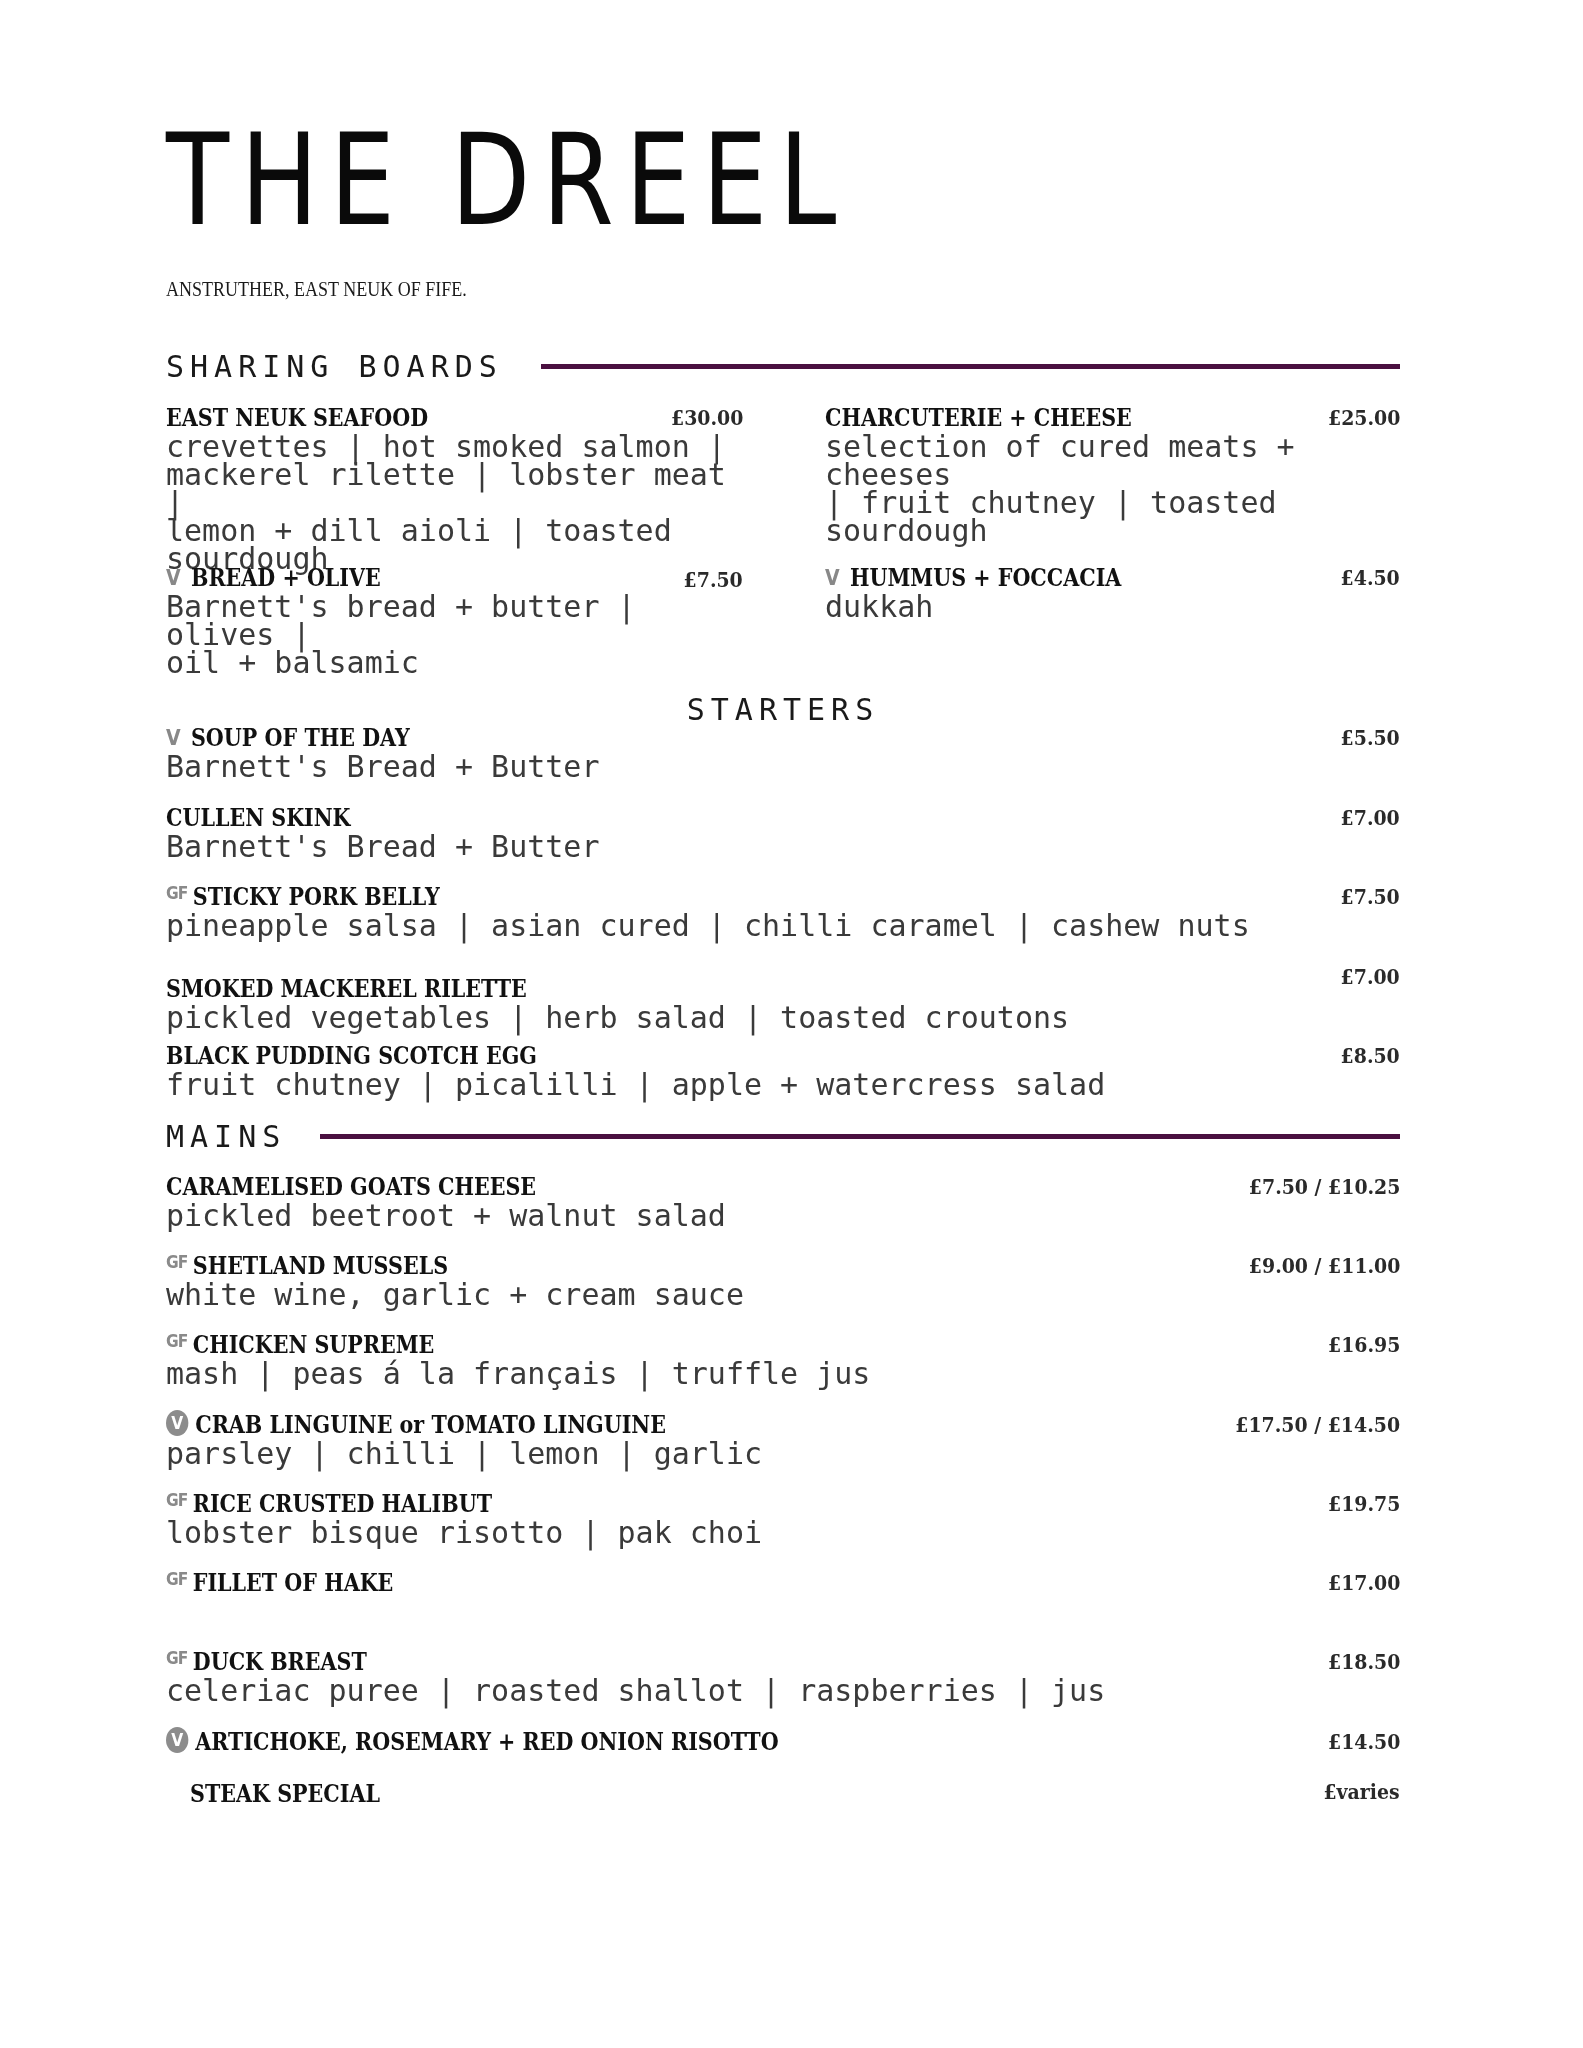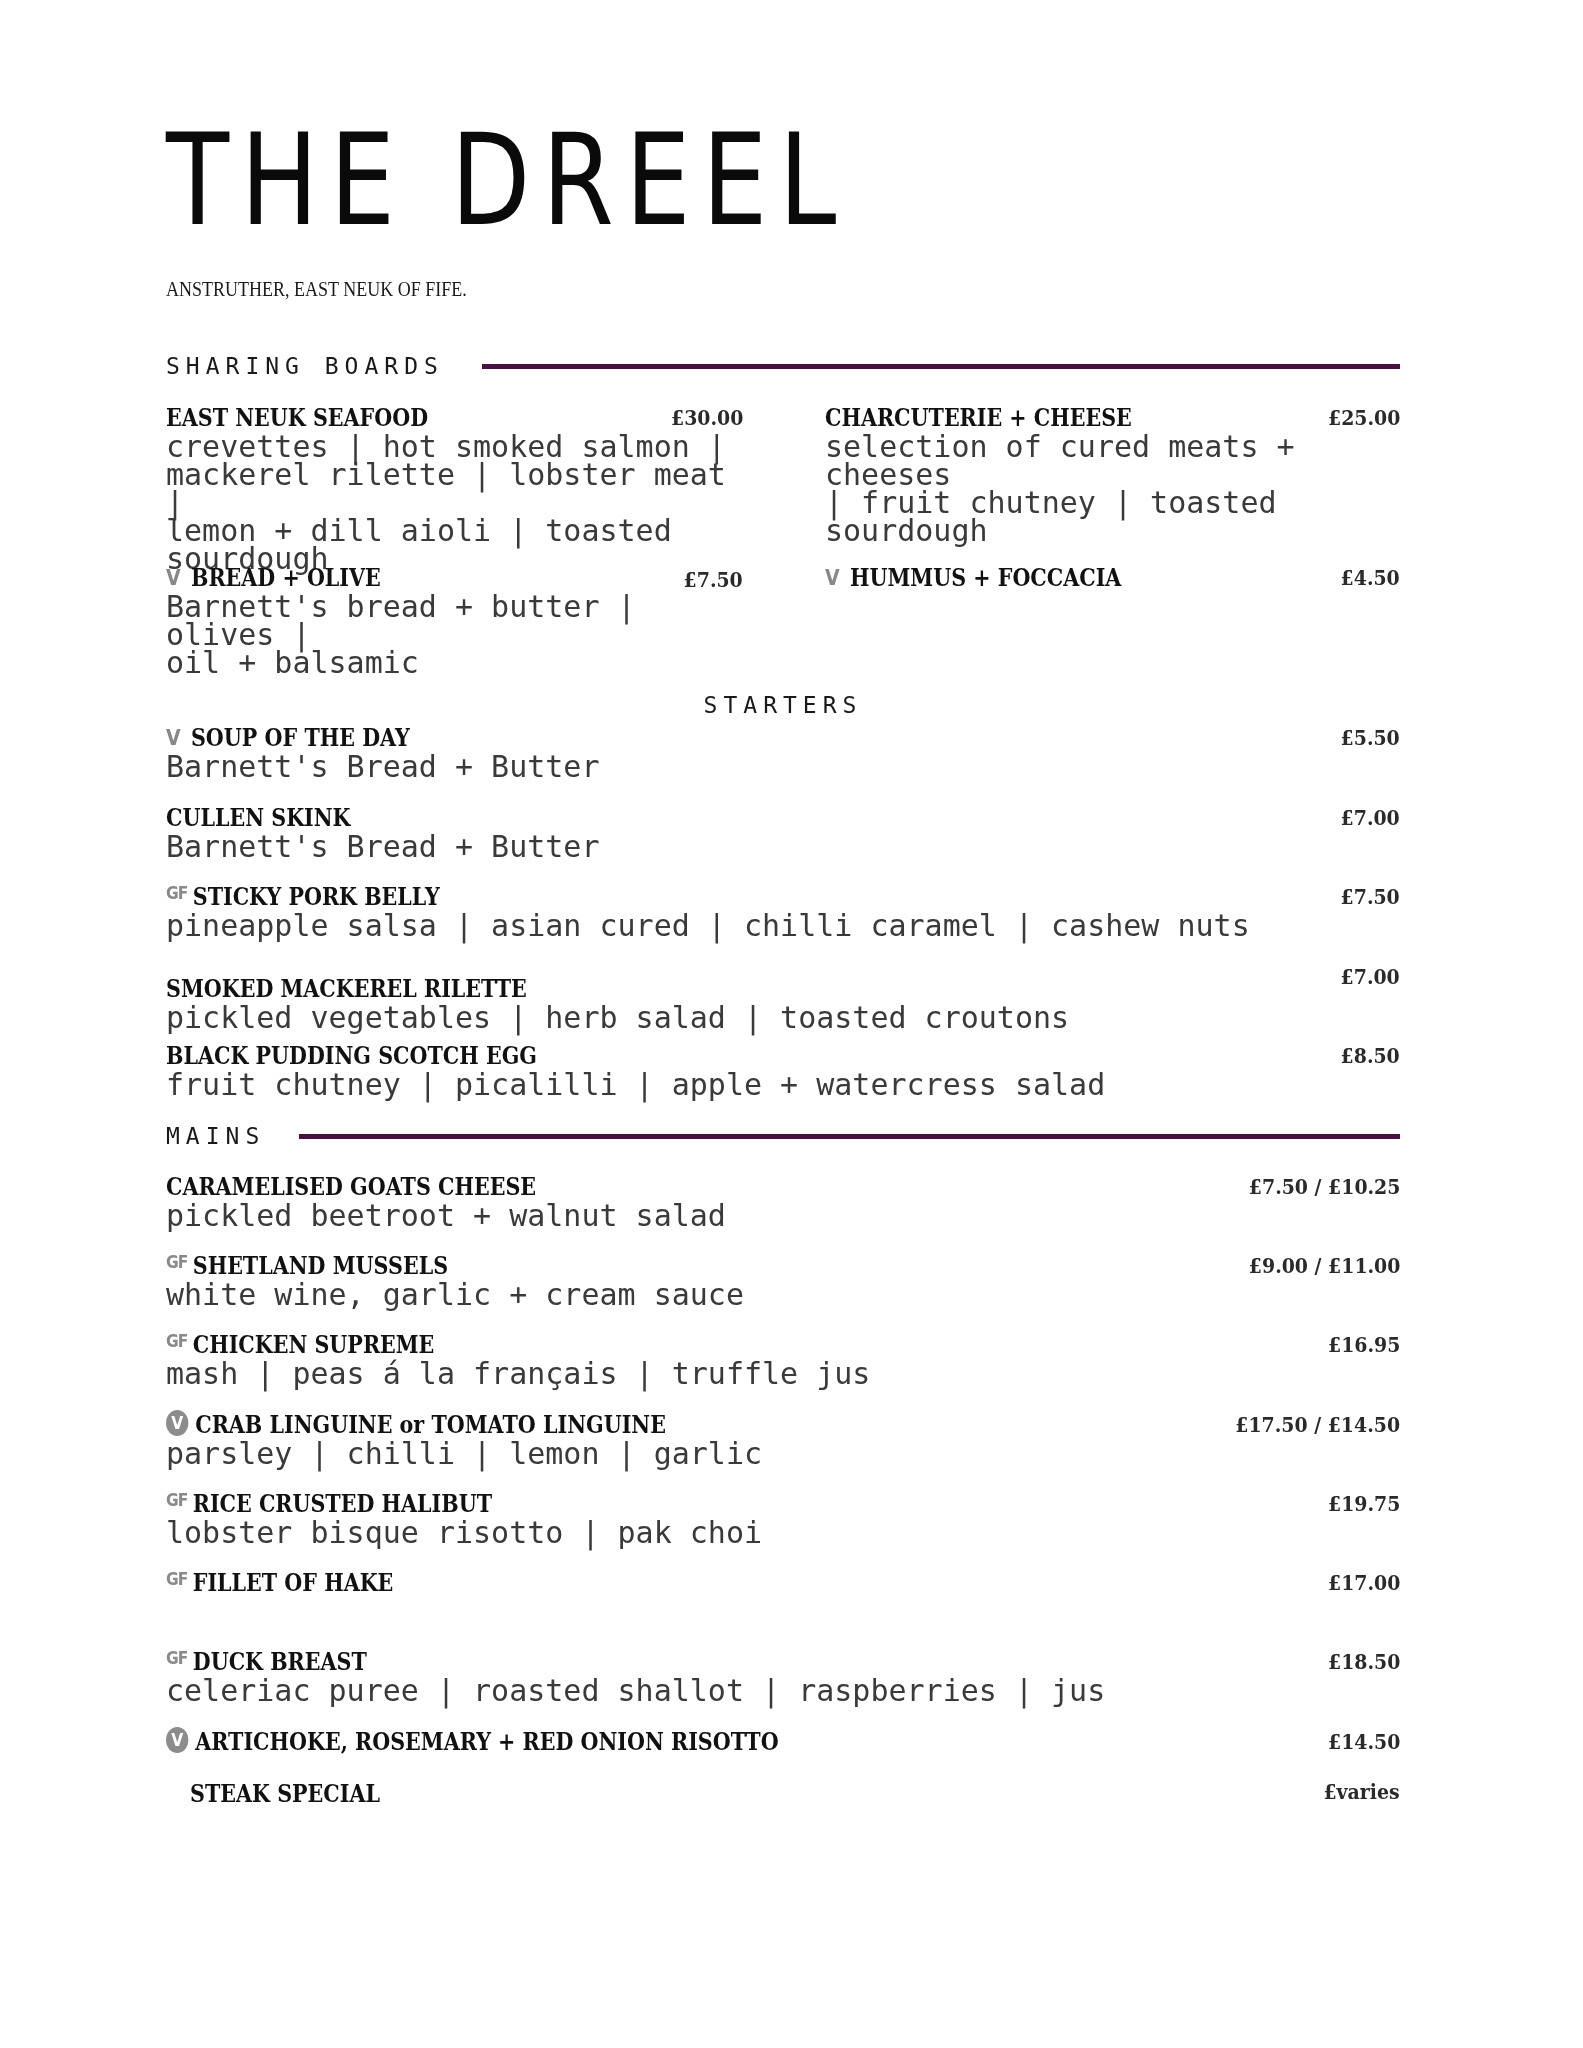--- a/index.html
+++ b/index.html
@@ -1,21 +1,21 @@
 <!DOCTYPE html>
 <html><head>
 <meta charset="utf-8">
 <style>
   html, body { margin:0; padding:0; background:#ffffff; }
   body { width:1583px; height:2048px; position:relative; overflow:hidden; color:#111; }
   .page { position:absolute; left:166px; top:0; width:1234px; }
   .title { position:absolute; left:0; top:118px; font-family:"DejaVu Sans", sans-serif; font-weight:normal; font-size:126px; letter-spacing:14px; line-height:1; color:#0a0a0a; transform:scaleX(0.82); transform-origin:left top; white-space:nowrap; }
   .subtitle { position:absolute; left:0; top:278px; font-family:"Liberation Serif", serif; font-size:20px; letter-spacing:0px; color:#1a1a1a; transform:scaleX(0.9); transform-origin:left top; white-space:nowrap; }
   .section-head { position:absolute; left:0; width:1234px; height:34px; display:flex; align-items:center; }
-  .section-head .label { font-family:"DejaVu Sans Mono", monospace; font-size:23px; letter-spacing:6px; color:#1a1a1a; white-space:nowrap; }
+  .section-head .label { font-family:"DejaVu Sans Mono", monospace; font-size:30px; letter-spacing:6px; color:#1a1a1a; white-space:nowrap; }
   .section-head .rule { flex:1; height:5px; background:#4a1040; margin-left:34px; }
   .item { position:absolute; }
   .item-name { font-family:"DejaVu Serif", serif; font-weight:bold; font-size:24px; color:#111; white-space:nowrap; transform:scaleX(0.86); transform-origin:left top; line-height:30px; display:flex; align-items:center; }
   .badge-v { display:inline-block; font-family:"DejaVu Sans", sans-serif; font-weight:bold; color:#888; font-size:22px; margin-right:12px; }
   .badge-gf { display:inline-block; font-family:"DejaVu Sans", sans-serif; font-weight:bold; color:#8a8a8a; font-size:18px; margin-right:6px; position:relative; top:-4px; letter-spacing:-1px; }
   .badge-vc { display:inline-flex; width:26px; height:26px; border-radius:50%; background:#8c8c8c; color:#fff; font-family:"DejaVu Sans", sans-serif; font-weight:bold; font-size:18px; align-items:center; justify-content:center; margin-right:8px; position:relative; top:-2px; }
   .item-desc { font-family:"DejaVu Sans Mono", monospace; font-size:30px; color:#3a3a3a; line-height:28px; white-space:pre-wrap; }
   .price { position:absolute; font-family:"DejaVu Serif", serif; font-weight:bold; font-size:21px; color:#2a2a2a; white-space:nowrap; text-align:right; line-height:30px; transform:scaleX(0.9); transform-origin:right top; }
 </style>
 </head>
@@ -54,20 +54,21 @@
     <div class="item-desc">Barnett's bread + butter | olives |
 oil + balsamic</div>
   </div>
   <div class="price" style="right:657px; top:565px;">£7.50</div>
 
   <div class="item" style="left:659px; top:563px; width:560px;">
     <div class="item-name">
       <span class="badge-v">V</span>
       <span>HUMMUS + FOCCACIA</span>
     </div>
+    <div class="item-desc">dukkah</div>
   </div>
   <div class="price" style="right:0; top:563px;">£4.50</div>
 
   <div class="section-head" style="top:692px;flex-direction:column;">
     <span class="label">STARTERS</span>
     <span class="rule"></span>
   </div>
 
   <div class="item" style="left:0; top:723px;">
     <div class="item-name">

